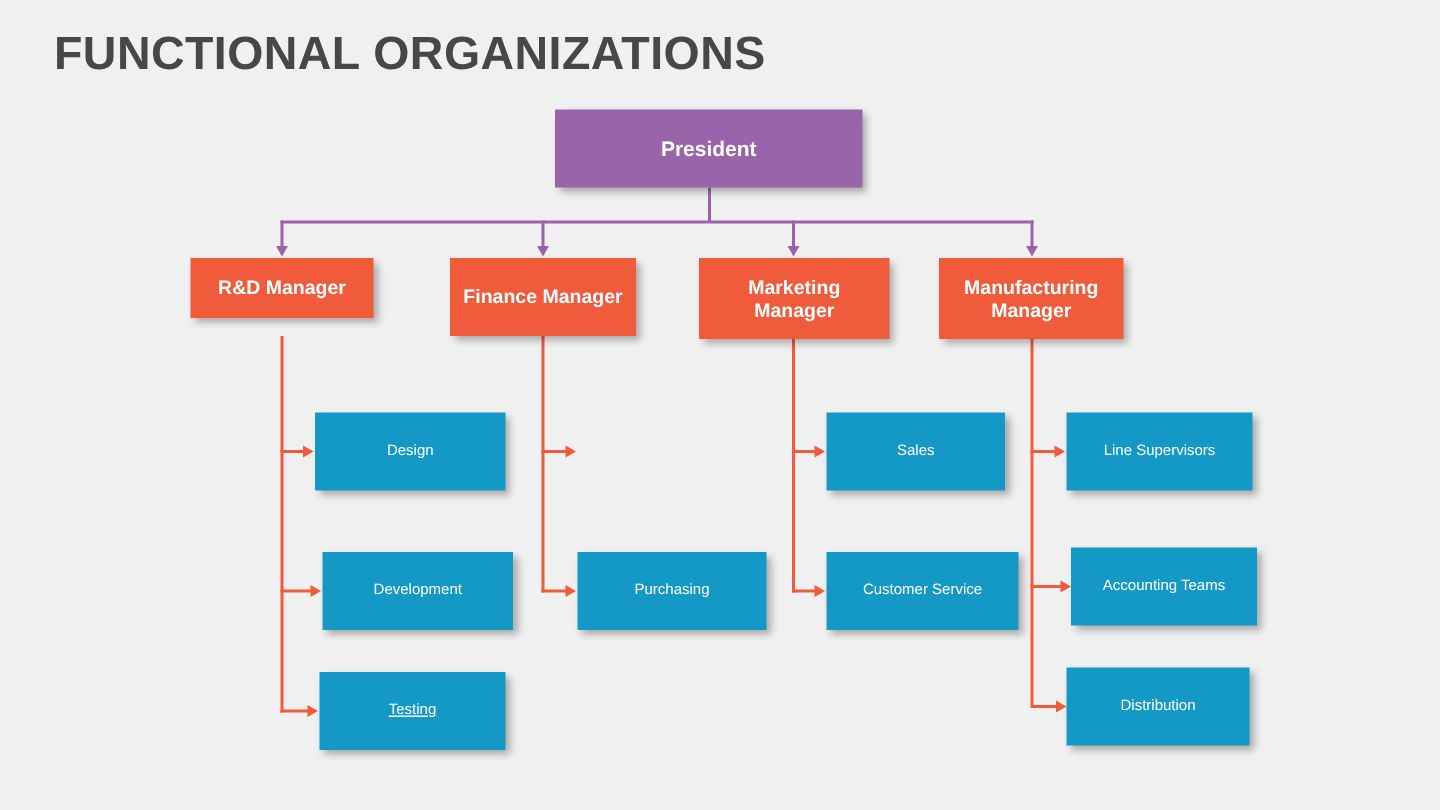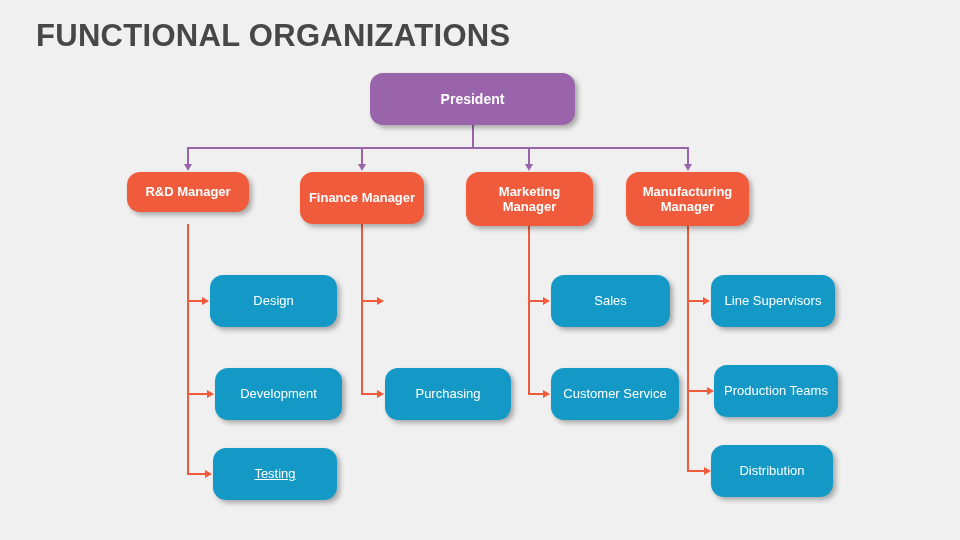--- a/index.html
+++ b/index.html
@@ -34,33 +34,32 @@
     display: flex;
     align-items: center;
     justify-content: center;
     text-align: center;
     color: #ffffff;
     font-weight: bold;
     line-height: 1.18;
     box-shadow: 3px 3px 5px rgba(0,0,0,0.30);
     box-sizing: border-box;
     z-index: 3;
-    border-radius: 13px;
   }
   .node.president {
     background: #9a64ab;
     font-size: 14px;
   }
   .node.manager {
     background: #ef5b3b;
     font-size: 13px;
   }
   .node.unit {
     background: #1499c7;
-    font-size: 13px;
+    font-size: 10px;
     font-weight: normal;
   }
   .node .node-label {
     padding: 0 6px;
   }
   
   .conn {
     position: absolute;
     z-index: 1;
   }
@@ -176,20 +175,20 @@
 
   <div class="node unit" style="left:551px; top:368px; width:128px; height:52px;">
     <span class="node-label">Customer Service</span>
   </div>
 
   <div class="node unit" style="left:711px; top:275px; width:124px; height:52px;">
     <span class="node-label">Line Supervisors</span>
   </div>
 
   <div class="node unit" style="left:714px; top:365px; width:124px; height:52px;">
-    <span class="node-label">Production Teams</span>
+    <span class="node-label">Accounting Teams</span>
   </div>
 
   <div class="node unit" style="left:711px; top:445px; width:122px; height:52px;">
     <span class="node-label">Distribution</span>
   </div>
 
 </div>
 
 </body></html>

